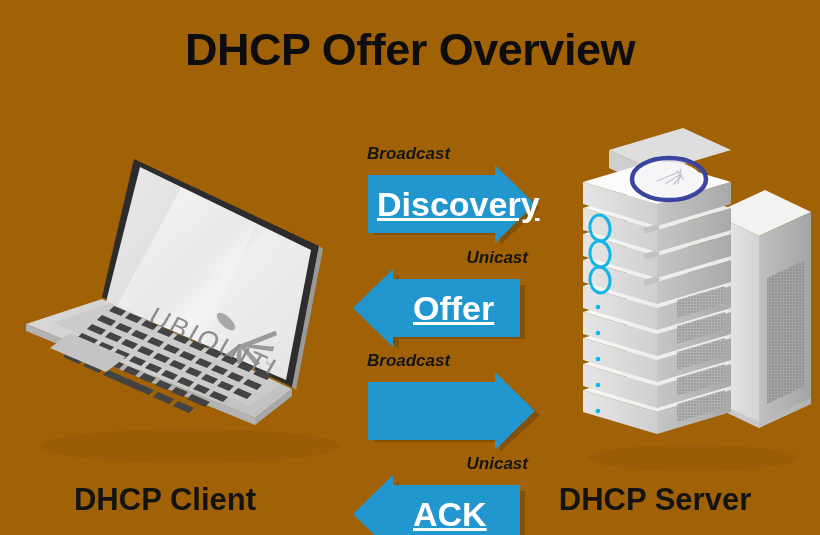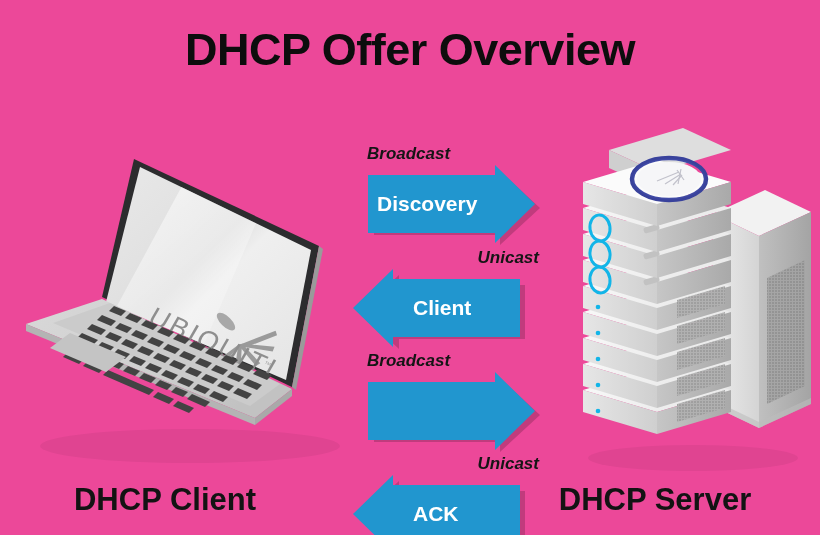--- a/index.html
+++ b/index.html
@@ -5,21 +5,21 @@
 <style>
   html, body {
     margin: 0;
     padding: 0;
     background: #ffffff;
   }
   #stage {
     position: relative;
     width: 820px;
     height: 535px;
-    background: #ec4899;
+    background: #a16207;
     overflow: hidden;
     font-family: "Liberation Sans", sans-serif;
   }
 
   
   #page-title {
     position: absolute;
     top: 24px;
     left: 0;
     width: 820px;
@@ -61,42 +61,43 @@
     position: absolute;
     top: 0;
     font-size: 17px;
     font-weight: bold;
     font-style: italic;
     color: #151515;
     line-height: 22px;
     white-space: nowrap;
   }
   .cast-label.left-align  { left: 22px; }
-  .cast-label.right-align { right: 6px; }
+  .cast-label.right-align { right: 17px; }
 
   .arrow-wrap {
     position: absolute;
     top: 22px;
     left: 0;
     width: 200px;
     height: 78px;
   }
   .arrow-svg { display: block; width: 200px; height: 78px; overflow: visible; }
 
   .arrow-text {
     position: absolute;
     top: 22px;
     height: 78px;
     width: 200px;
     display: flex;
     align-items: center;
-    font-size: 21px;
+    font-size: 34px;
     font-weight: bold;
     color: #ffffff;
     pointer-events: none;
+    text-decoration: underline;
   }
   .arrow-text.to-right { justify-content: flex-start; padding-left: 32px; box-sizing: border-box; }
   .arrow-text.to-left  { justify-content: flex-start; padding-left: 68px; box-sizing: border-box; }
 
   
   #client-device { position: absolute; left: 18px; top: 128px; width: 330px; height: 340px; }
   #client-device svg { display: block; }
 
   
   #server-device { position: absolute; left: 565px; top: 128px; width: 255px; height: 345px; }
@@ -259,21 +260,21 @@
     </div>
 
     <div class="msg-row r1">
       <div class="cast-label right-align">Unicast</div>
       <div class="arrow-wrap">
         <svg class="arrow-svg" viewBox="0 0 200 78" xmlns="http://www.w3.org/2000/svg">
           <polygon points="177,12 51,12 51,2 11,39 51,76 51,66 177,66" fill="#000000" opacity="0.18" transform="translate(3,4)"></polygon>
           <polygon points="175,10 48,10 48,0 8,39 48,78 48,68 175,68" fill="#2196cf"></polygon>
         </svg>
       </div>
-      <div class="arrow-text to-left">Client</div>
+      <div class="arrow-text to-left">Offer</div>
     </div>
 
     <div class="msg-row r2">
       <div class="cast-label left-align">Broadcast</div>
       <div class="arrow-wrap">
         <svg class="arrow-svg" viewBox="0 0 200 78" xmlns="http://www.w3.org/2000/svg">
           <polygon points="26,12 152,12 152,2 192,39 152,76 152,66 26,66" fill="#000000" opacity="0.18" transform="translate(3,4)"></polygon>
           <polygon points="23,10 150,10 150,0 190,39 150,78 150,68 23,68" fill="#2196cf"></polygon>
         </svg>
       </div>

